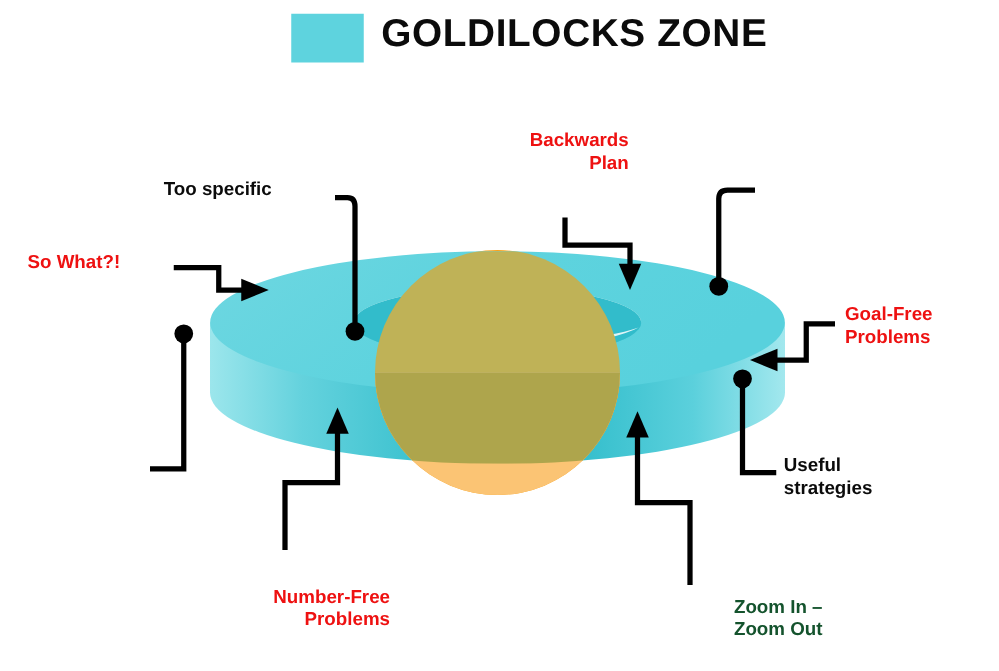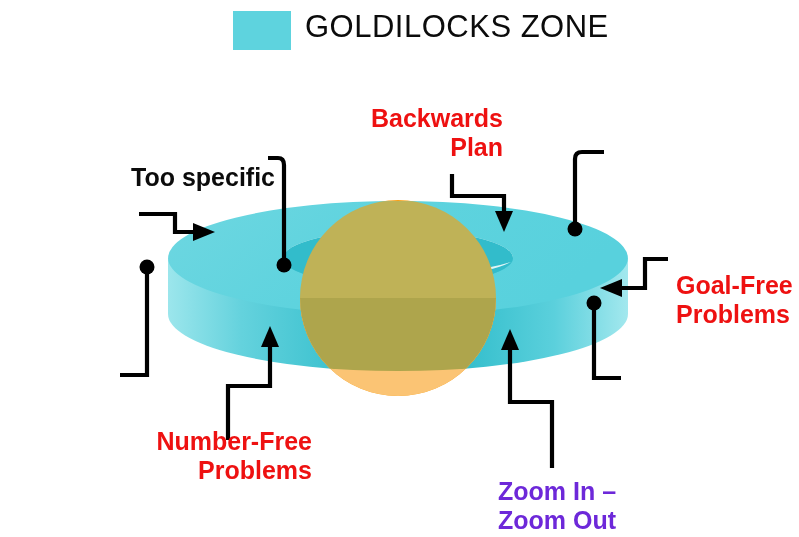--- a/index.html
+++ b/index.html
@@ -14,49 +14,49 @@
 
   
   .header{
     position:absolute;left:0;top:0;width:799px;height:60px;
   }
   .legend-swatch{
     position:absolute;left:233px;top:11px;width:58px;height:39px;
   }
   .title{
     position:absolute;left:305px;top:9px;
-    font-size:31px;font-weight:normal;
+    font-size:31px;font-weight:bold;
     letter-spacing:0.5px;
     color:#111111;
     white-space:nowrap;
     font-family:"Liberation Sans", sans-serif;
   }
 
   
   .lbl{
     position:absolute;
-    font-size:25px;
+    font-size:15px;
     font-weight:bold;
     line-height:1.17;
     white-space:pre;
     font-family:"Liberation Sans", sans-serif;
   }
-  .lbl.black{color:#0b0b0b;margin-top:20px;}
+  .lbl.black{color:#0b0b0b;}
   .lbl.red{color:#ee1111;}
   .ta-r{text-align:right;}
   .ta-l{text-align:left;}
 
   #lbl-backwards-plan{left:353px;top:104px;width:150px;}
   #lbl-too-specific{left:131px;top:143px;width:170px;}
   #lbl-just-right{left:615px;top:142px;width:140px;}
   #lbl-so-what{left:22px;top:201px;width:150px;}
-  #lbl-goal-free{left:676px;top:243px;width:120px;margin-top:28px;}
+  #lbl-goal-free{left:676px;top:243px;width:120px;}
   #lbl-too-generic{left:62px;top:361px;width:110px;}
   #lbl-useful-strategies{left:627px;top:364px;width:160px;}
-  #lbl-number-free{left:142px;top:427px;width:170px;}
+  #lbl-number-free{left:142px;top:469px;width:170px;}
   #lbl-zoom{left:498px;top:477px;width:160px;}
 
   svg{display:block;}
   #art{position:absolute;left:0;top:0;}
 </style>
 </head>
 <body style="background: rgb(255, 255, 255);">
 
 <div id="stage">
 
@@ -204,25 +204,28 @@
       <circle cx="594" cy="303" r="7.5"></circle>
     </g>
   </svg>
 
   <div class="lbl red ta-r" id="lbl-backwards-plan" style="color: rgb(238, 17, 17);">Backwards
 Plan</div>
 
   <div class="lbl black ta-l" id="lbl-too-specific" style="color: rgb(11, 11, 11);">Too specific</div>
 
 
+  <div class="lbl red ta-l" id="lbl-so-what" style="color: rgb(238, 17, 17);">So What?!</div>
 
   <div class="lbl red ta-l" id="lbl-goal-free" style="color: rgb(238, 17, 17);">Goal-Free
 Problems</div>
 
 
+  <div class="lbl black ta-l" id="lbl-useful-strategies" style="color: rgb(11, 11, 11);">Useful
+strategies</div>
 
   <div class="lbl red ta-r" id="lbl-number-free" style="color: rgb(238, 17, 17);">Number-Free
 Problems</div>
 
-  <div class="lbl red ta-l" id="lbl-zoom" style="color: #6d28d9;">Zoom In –
+  <div class="lbl red ta-l" id="lbl-zoom" style="color: #14532d; text-align: right;">Zoom In –
 Zoom Out</div>
 
 </div>
 
 </body></html>

